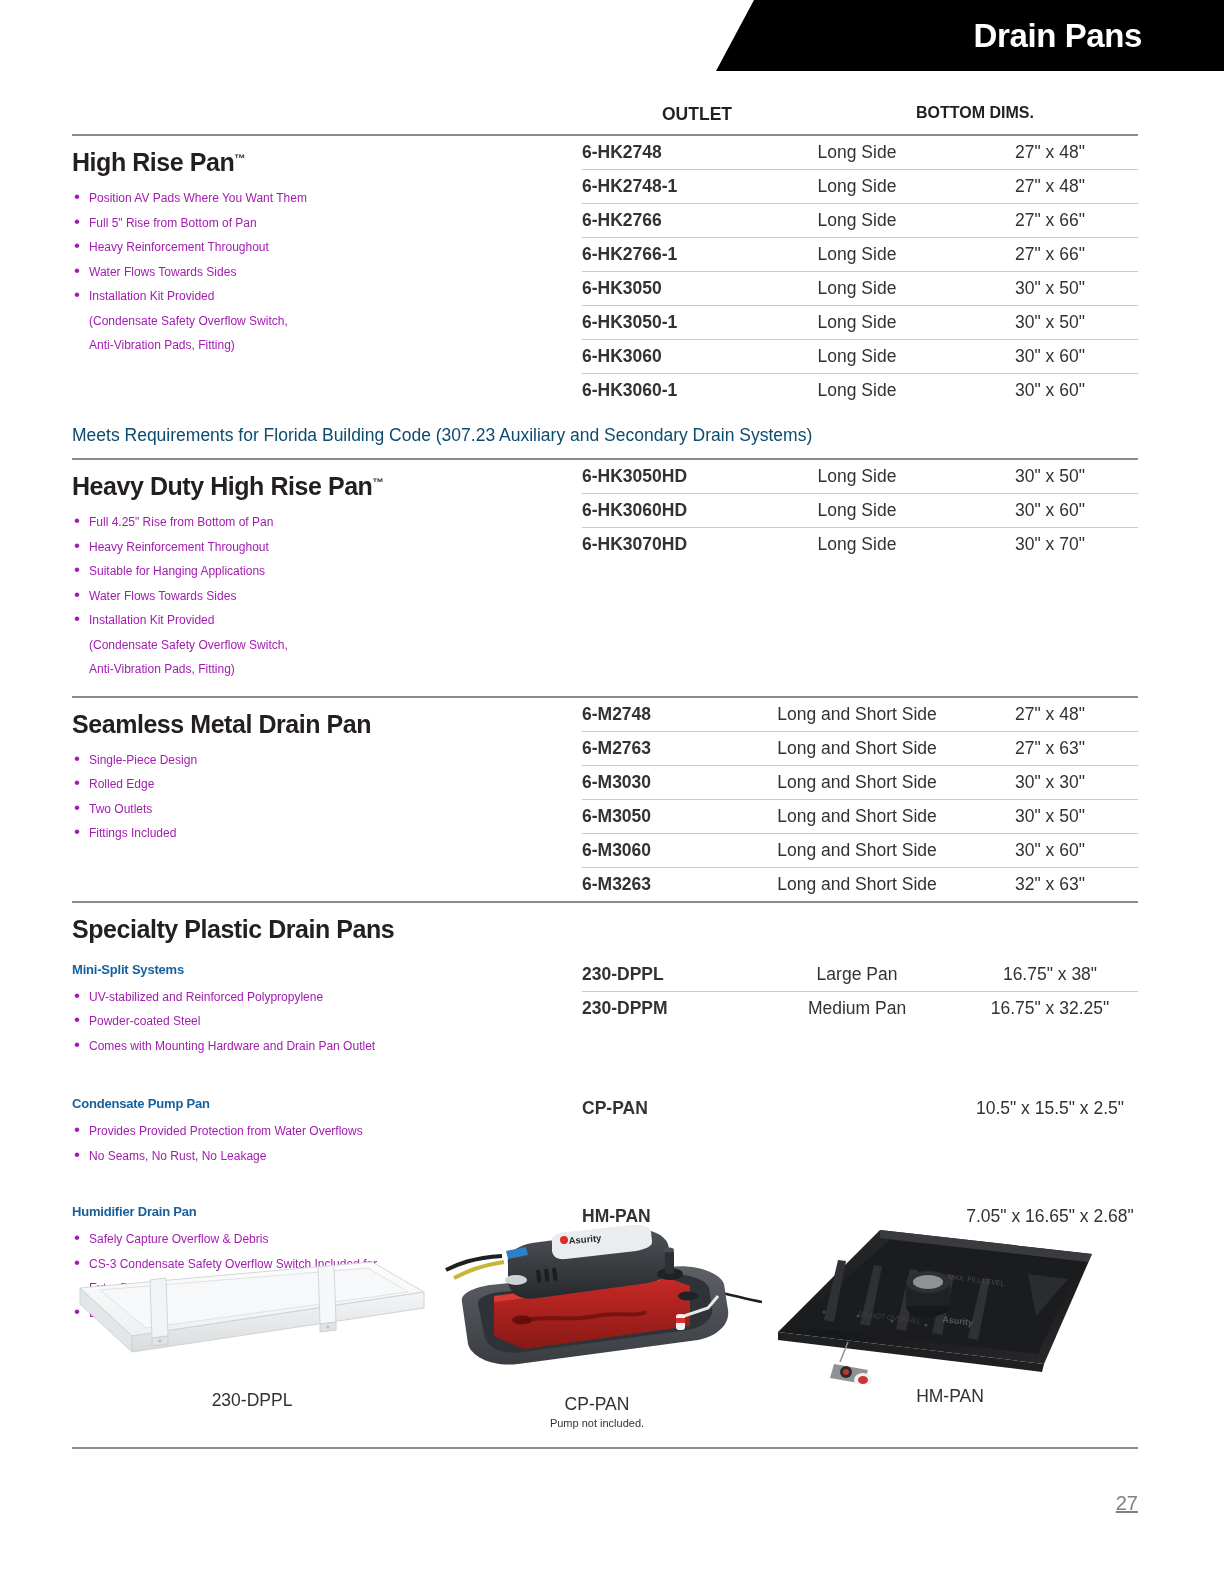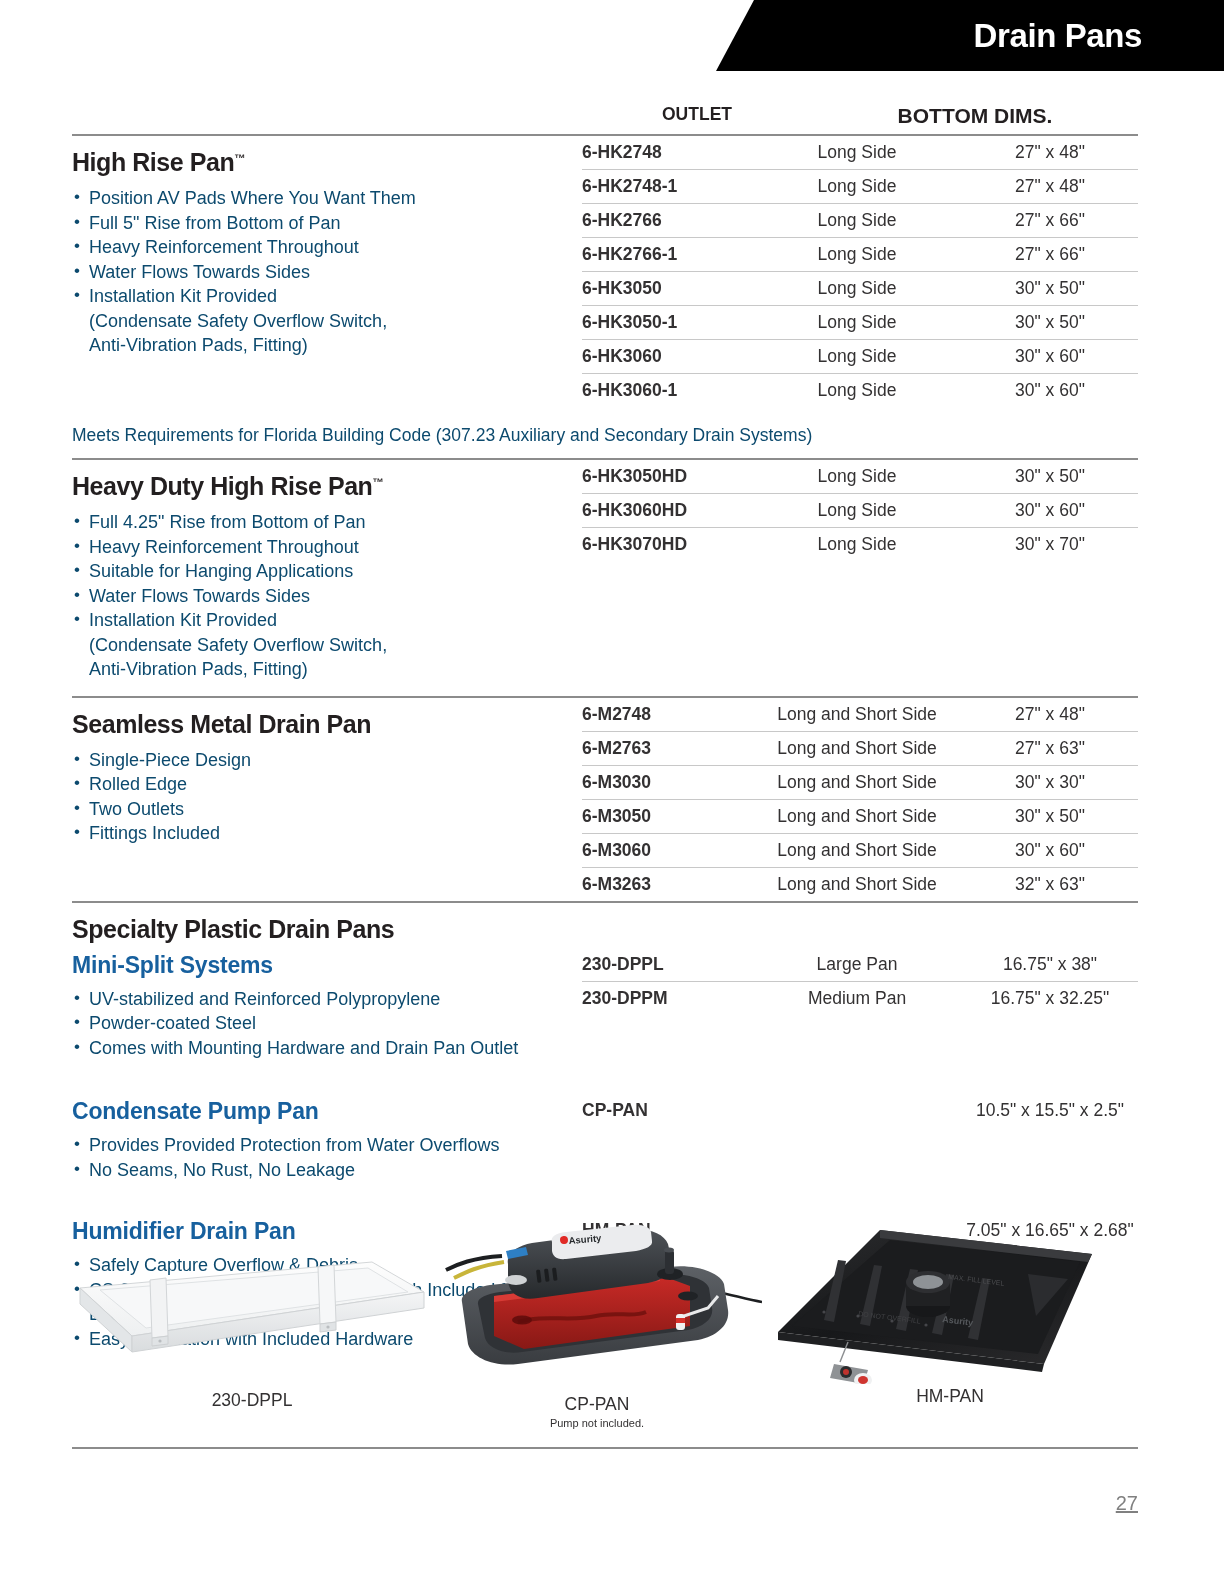--- a/index.html
+++ b/index.html
@@ -26,37 +26,37 @@
     letter-spacing: -0.4px;
     padding-right: 82px;
   }
 
   
   .content { position: absolute; left: 72px; top: 104px; width: 1066px; }
 
   .colhead { display: flex; height: 30px; align-items: flex-start; }
   .colhead .spacer { width: 510px; }
   .colhead .h-outlet { width: 230px; text-align: center; font-weight: bold; font-size: 17.5px; }
-  .colhead .h-dims { width: 326px; text-align: center; font-weight: bold; font-size: 21px; }
+  .colhead .h-dims { width: 326px; text-align: center; font-weight: bold; font-size: 16px; }
 
   .rule { height: 2px; background: #8c8c8c; width: 100%; }
 
   .section { display: flex; width: 100%; }
   .left-col { width: 510px; padding-top: 12px; padding-right: 10px; }
   .right-col { width: 556px; }
 
   h2.sec-title {
     font-size: 25px; font-weight: bold; letter-spacing: -0.45px;
     margin-bottom: 9px; color: #231f20;
   }
   h2.sec-title sup { font-size: 11px; vertical-align: 9px; font-weight: bold; letter-spacing: 0; }
 
   ul.feats { list-style: none; }
   ul.feats li {
-    font-size: 18px; line-height: 24.5px; color: #0c4a6e;
+    font-size: 12px; line-height: 24.5px; color: #a21caf;
     padding-left: 17px; position: relative;
   }
   ul.feats li::before {
     content: "\2022"; position: absolute; left: 2px; top: -1px; font-size: 17px;
   }
   ul.feats li.cont { padding-left: 17px; }
   ul.feats li.cont::before { content: ""; }
 
   .note {
     font-size: 17.5px; color: #0c4a6e; padding: 18px 0 12px 0;
@@ -68,21 +68,21 @@
     font-size: 17.5px; color: #333132;
     padding: 6px 0 6px 0; vertical-align: middle;
     border-bottom: 1.5px solid #c8c8c8;
   }
   table.spec tr:last-child td { border-bottom: none; }
   td.sku { width: 170px; font-weight: bold; color: #231f20; padding-left: 24px; }
   td.outlet { width: 210px; text-align: center; }
   td.dims { text-align: center; padding-right: 28px; }
 
   .subhead {
-    font-size: 23px; font-weight: bold; color: #17609e;
+    font-size: 13px; font-weight: bold; color: #17609e;
     margin: 4px 0 8px 0; letter-spacing: -0.2px;
   }
 
   
   .photos { position: absolute; left: 72px; top: 1218px; width: 1066px; height: 230px; }
   .photo-item { position: absolute; text-align: center; }
   .cap { font-size: 17.5px; color: #333132; margin-top: 6px; }
   .subcap { font-size: 11px; color: #333132; margin-top: 2px; }
 
   .footer-rule { position: absolute; left: 72px; top: 1447px; width: 1066px; height: 2px; background: #8c8c8c; }
@@ -259,21 +259,21 @@
             <td class="dims">32" x 63"</td>
           </tr>
         </tbody>
           </table>
       </div>
     </div>
 
     <div class="rule"></div>
 
     <div style="padding-top:12px">
-      <h2 class="sec-title" style="margin-bottom:4px">Specialty Plastic Drain Pans</h2>
+      <h2 class="sec-title" style="margin-bottom:14px">Specialty Plastic Drain Pans</h2>
 
       <div class="section">
         <div class="left-col" style="padding-top:0">
           <div class="subhead">Mini-Split Systems</div>
           <ul class="feats">
             <li>UV-stabilized and Reinforced Polypropylene</li>
             <li>Powder-coated Steel</li>
             <li>Comes with Mounting Hardware and Drain Pan Outlet</li>
           </ul>
         </div>

